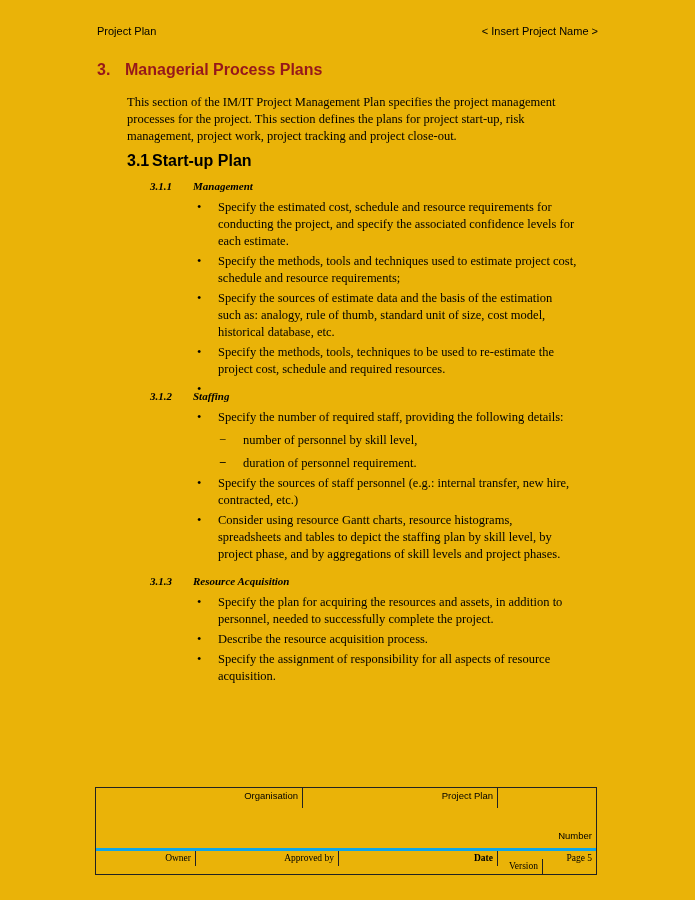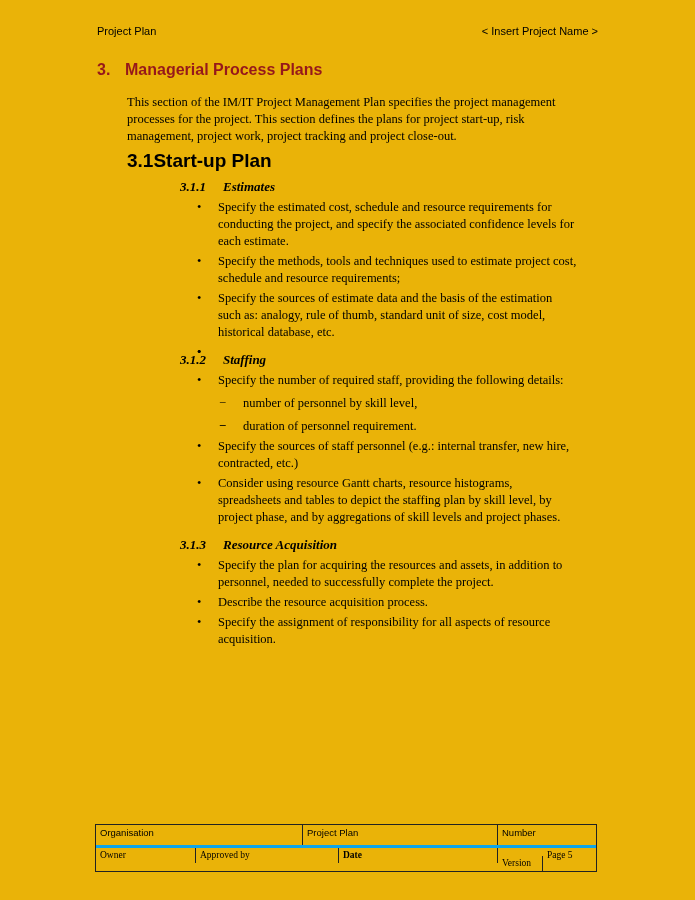--- a/index.html
+++ b/index.html
@@ -23,48 +23,49 @@
   }
   .h1-num { flex:0 0 28px; }
 
   .intro {
     margin:15px 16px 0 30px;
     font-size:12.5px; line-height:17px; text-align:left;font-family:Liberation Serif, serif;
   }
 
   h2.subchapter {
     margin-top:8px; margin-left:30px; display:flex;
-    font-family:"Liberation Sans", sans-serif; font-size:19px; line-height:15px;
+    font-family:"Liberation Sans", sans-serif; font-size:16px; line-height:15px;
     font-weight:bold; color:#000;
   }
   .h2-num { flex:0 0 25px; }
 
   h3.subsection {
-    margin-top:11px; margin-bottom:5px; margin-left:83px; display:flex;
-    font-size:13px; line-height:15px; font-weight:bold; font-style:italic;
+    margin-top:11px; margin-bottom:5px; margin-left:53px; display:flex;
+    font-size:11px; line-height:15px; font-weight:bold; font-style:italic;
   }
   .h3-num { flex:0 0 43px; }
 
   .item { position:relative; margin-top:3px; font-size:12.5px; line-height:17px; }
   .item .marker { position:absolute; left:0; top:0; }
   .item.bullet { margin-left:100px; padding-left:21px; width:380px; }
   .item.dash   { margin-left:122px; padding-left:24px; margin-top:6px; width:340px; }
 
   .footer-table {
-    position:absolute; left:95px; top:824px; width:502px;
+    position:absolute; left:95px; top:787px; width:502px;
     font-family:"Liberation Sans", sans-serif; font-size:9.5px; line-height:11px;
     border:1px solid #222;
+    text-align:right;
   }
   .frow { display:flex; }
   .frow2 { border-top:3px solid #0ea5e9;font-family:Liberation Serif, serif; }
   .fcell { padding:2px 4px; border-right:1px solid #222; overflow:hidden; white-space:nowrap; }
   .fcell.last { border-right:none; }
   .frow1 .fcell { height:20px; }
   .frow2 .fcell { height:15px; }
-  .c-org  { width:207px; }  .c-plan { width:195px; }  .c-num { width:98px; }
+  .c-org  { width:207px; }  .c-plan { width:195px; }  .c-num { width:98px;margin-top:40px; }
   .c-owner{ width:100px; }  .c-appr { width:143px; }  .c-date{ width:159px; font-weight:bold; }
   .c-ver  { width:45px;margin-top:8px; }   .c-page { width:53px; }
 </style>
 </head>
 <body>
 
 <div class="page">
   <div class="content">
 
     <div class="page-header">
@@ -79,36 +80,37 @@
 
     <p class="intro">This section of the IM/IT Project Management Plan specifies the project management processes for the project. This section defines the plans for project start-up, risk management, project work, project tracking and project close-out.</p>
 
     <h2 class="subchapter">
       <span class="h2-num">3.1</span>
       <span>Start-up Plan</span>
     </h2>
 
     <h3 class="subsection">
       <span class="h3-num">3.1.1</span>
-      <span>Estimates</span>
+      <span>Management</span>
     </h3>
     <div class="item bullet">
       <span class="marker">•</span>
       <span>Specify the estimated cost, schedule and resource requirements for conducting the project, and specify the associated confidence levels for each estimate.</span>
     </div>
     <div class="item bullet">
       <span class="marker">•</span>
       <span>Specify the methods, tools and techniques used to estimate project cost, schedule and resource requirements;</span>
     </div>
     <div class="item bullet">
       <span class="marker">•</span>
       <span>Specify the sources of estimate data and the basis of the estimation such as: analogy, rule of thumb, standard unit of size, cost model, historical database, etc.</span>
     </div>
     <div class="item bullet">
       <span class="marker">•</span>
+      <span>Specify the methods, tools, techniques to be used to re-estimate the project cost, schedule and required resources.</span>
     </div>
     <div class="item bullet">
       <span class="marker">•</span>
     </div>
 
     <h3 class="subsection">
       <span class="h3-num">3.1.2</span>
       <span>Staffing</span>
     </h3>
     <div class="item bullet">

